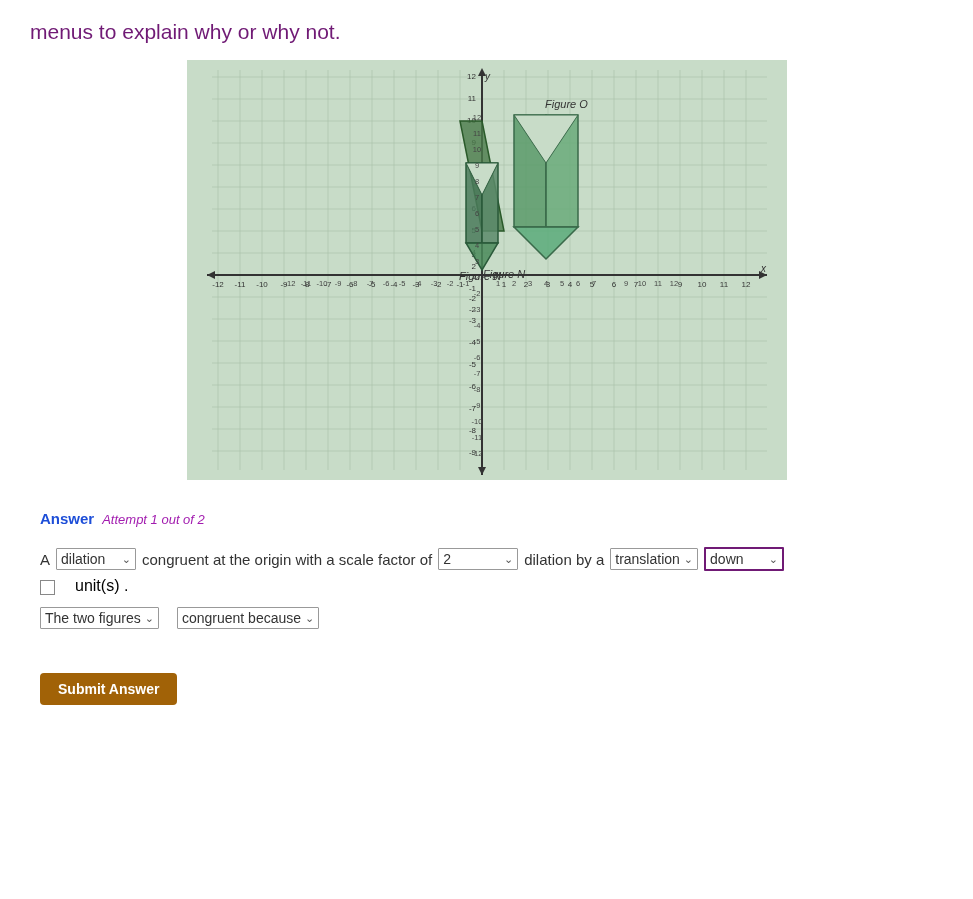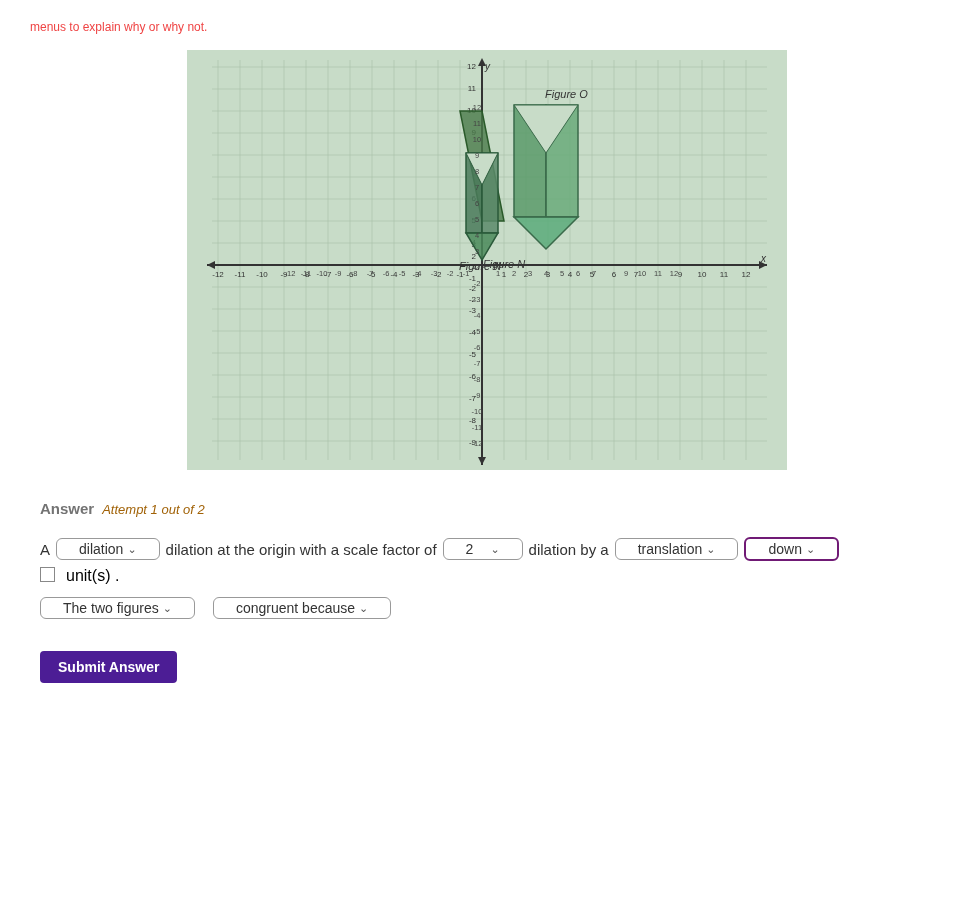--- a/index.html
+++ b/index.html
@@ -9,22 +9,22 @@
       min-height: 899px;
       width: 973px;
     }
     .page-container {
       background: #fff;
       width: 973px;
       min-height: 899px;
       padding: 20px 30px 30px 30px;
     }
     .header-text {
-      font-size: 12px;
-      color: #ef4444;
+      font-size: 21px;
+      color: #701a75;
       margin-bottom: 16px;
     }
     .graph-area {
       display: flex;
       justify-content: center;
       margin-bottom: 30px;
     }
     .graph-container {
       position: relative;
       width: 600px;
@@ -35,25 +35,25 @@
       width: 100%;
       height: 100%;
     }
     .answer-section {
       padding: 0 10px;
     }
     .answer-label {
       font-weight: bold;
       font-size: 15px;
       margin-bottom: 4px;
-      color: #737373;
+      color: #1d4ed8;
     }
     .attempt-label {
       font-size: 13px;
-      color: #a16207;
+      color: #a21caf;
       font-style: italic;
       margin-left: 8px;
     }
     .answer-row {
       display: flex;
       align-items: center;
       flex-wrap: wrap;
       gap: 6px;
       margin-top: 16px;
       font-size: 15px;
@@ -65,56 +65,56 @@
       flex-wrap: wrap;
       gap: 18px;
       margin-top: 12px;
       font-size: 15px;
       color: #333;
     }
     .dropdown {
       display: inline-flex;
       align-items: center;
       border: 1px solid #999;
-      border-radius: 6px;
-      padding: 2px 22px;
+      border-radius: 1px;
+      padding: 2px 4px;
       background: #fff;
       font-size: 14px;
       cursor: pointer;
       min-width: 80px;
       justify-content: space-between;
     }
     .dropdown .chevron {
       margin-left: 4px;
       font-size: 11px;
       color: #555;
     }
     .checkbox-unit {
       display: inline-flex;
-      align-items: flex-start;
-      gap: 11px;
+      align-items: flex-end;
+      gap: 20px;
     }
     .checkbox-box {
       width: 15px;
       height: 15px;
       border: 1px solid #888;
       background: #fff;
       display: inline-block;
     }
     .submit-btn {
       display: inline-block;
-      background: #4c1d95;
+      background: #a16207;
       color: #fff;
       border: none;
       border-radius: 4px;
       padding: 8px 18px;
       font-size: 14px;
       font-weight: bold;
       cursor: pointer;
-      margin-top: 16px;
+      margin-top: 28px;
     }
   </style>
 </head>
 <body>
 
 <div class="page-container">
   <p class="header-text">menus to explain why or why not.</p>
 
   <div class="graph-area">
     <div class="graph-container">
@@ -340,21 +340,21 @@
     <div style="display:flex; align-items:baseline; margin-bottom: 6px;">
       <span class="answer-label">Answer</span>
       <span class="attempt-label">Attempt 1 out of 2</span>
     </div>
 
     <div class="answer-row">
   <span>A</span>
   <span class="dropdown">
     dilation <span class="chevron">⌄</span>
   </span>
-  <span>dilation at the origin with a scale factor of</span>
+  <span>congruent at the origin with a scale factor of</span>
   <span class="dropdown">
     2 <span class="chevron">⌄</span>
   </span>
   <span>dilation by a</span>
   <span class="dropdown">
     translation <span class="chevron">⌄</span>
   </span>
   <span class="dropdown" style="border:2px solid #701a75;">
     down <span class="chevron">⌄</span>
   </span>

